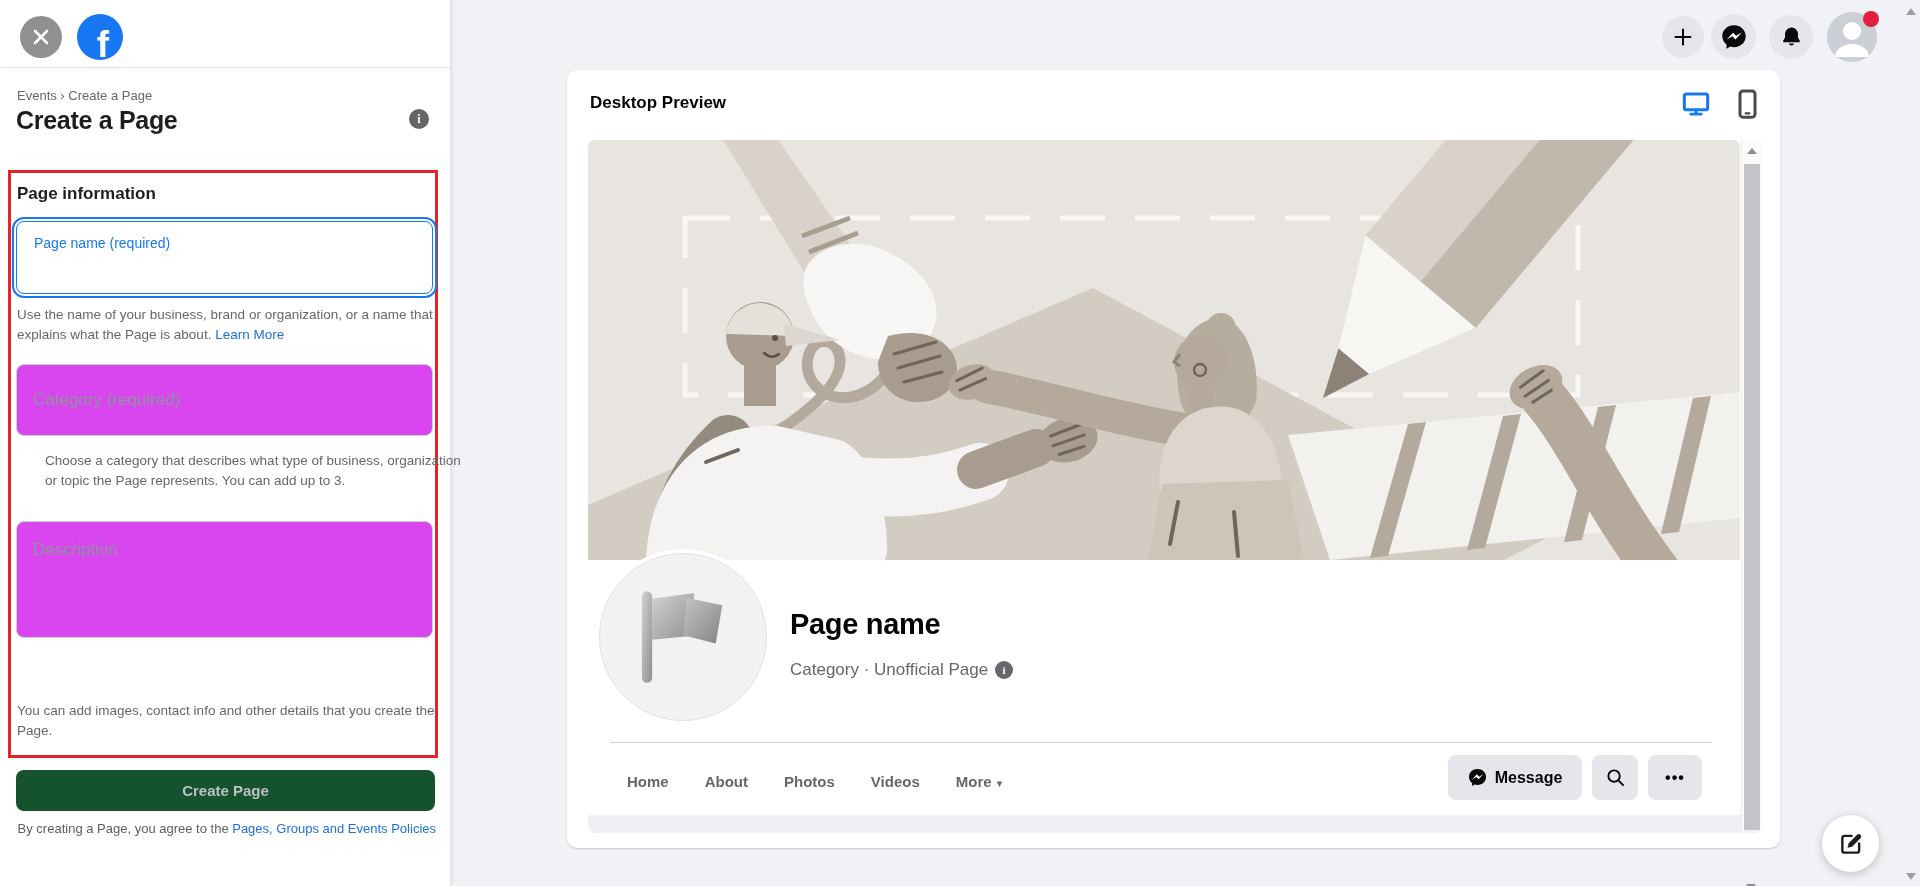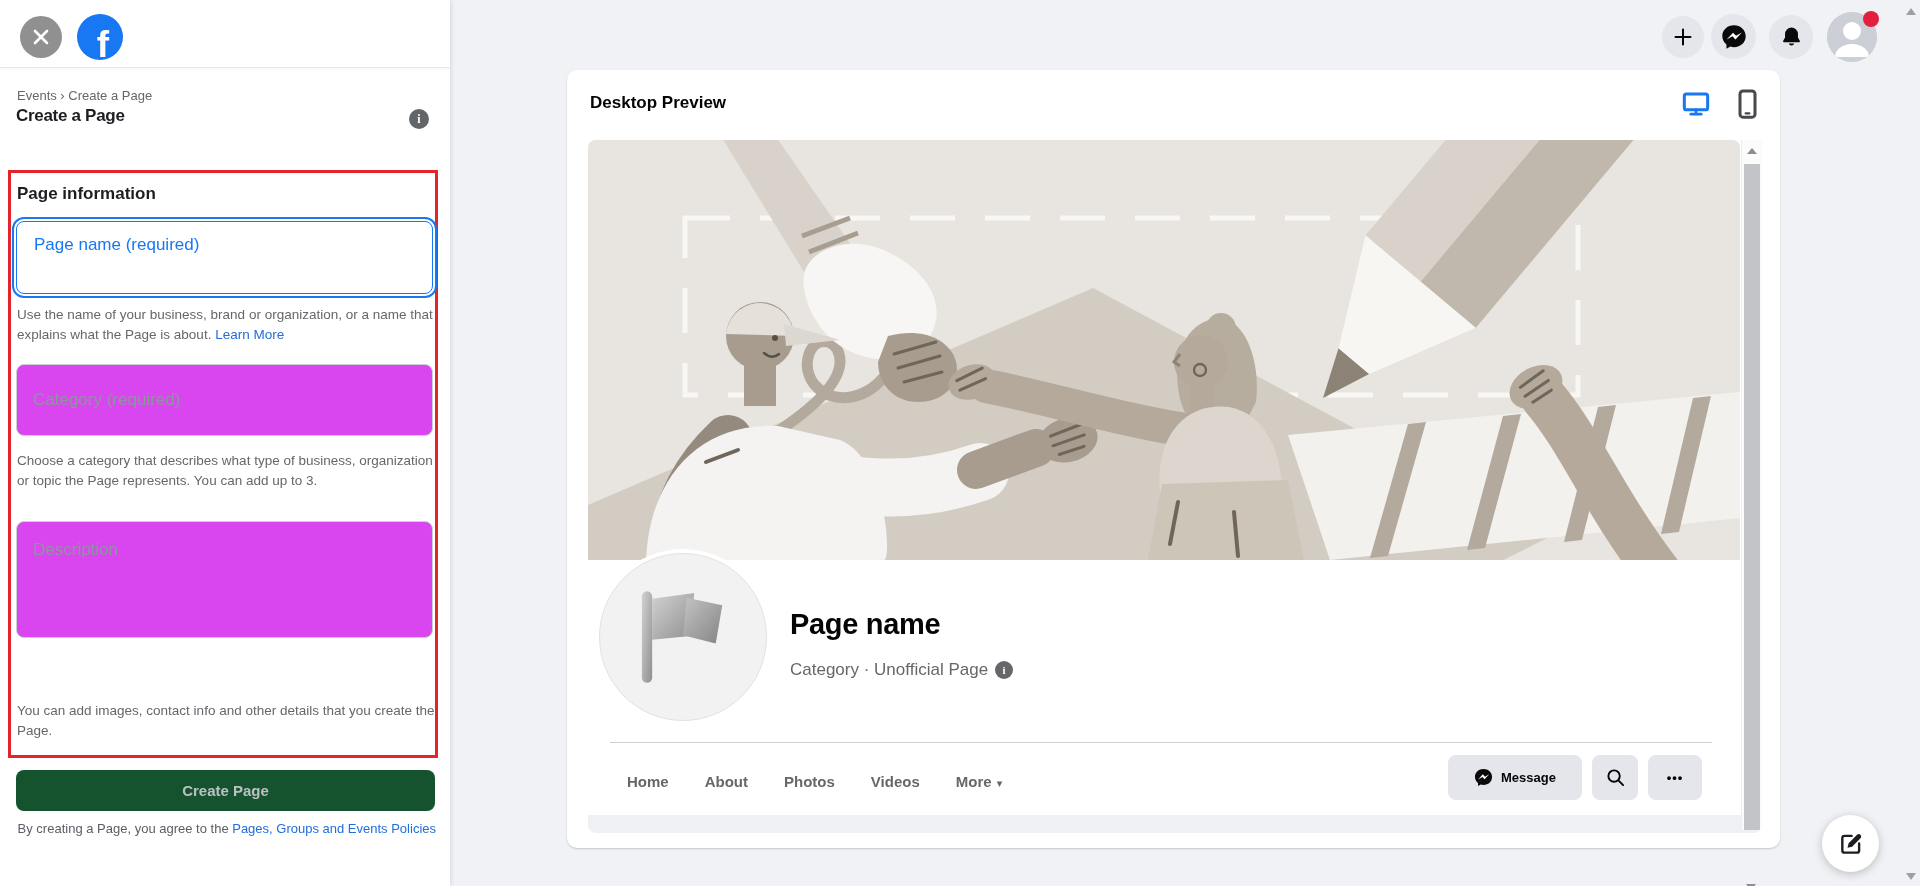--- a/index.html
+++ b/index.html
@@ -12,32 +12,32 @@
              box-shadow:2px 0 4px rgba(0,0,0,.08); z-index:5; }
   .sidebar-header { position:relative; height:68px; border-bottom:1px solid #e4e6e9;
                     box-shadow:0 1px 2px rgba(0,0,0,.04); }
   .circle-close { position:absolute; left:20px; top:16px; width:42px; height:42px; border-radius:50%;
                   background:#909090; border:none; cursor:pointer; display:flex; align-items:center; justify-content:center; }
   .fb-logo { position:absolute; left:77px; top:14px; width:46px; height:46px; border-radius:50%;
              background:#1877f2; color:#fff; display:flex; align-items:flex-end; justify-content:center;
              font-weight:700; font-size:37px; overflow:hidden; cursor:pointer; }
   .fb-logo span { position:relative; left:3px; bottom:-6px; }
   .breadcrumb { position:absolute; left:17px; top:88px; font-size:13px; color:#65676b; cursor:pointer; }
-  .side-title { position:absolute; left:16px; top:106px; font-size:17px; font-weight:700; letter-spacing:-.3px; color:#1c1e21; }
+  .side-title { position:absolute; left:16px; top:106px; font-size:25px; font-weight:700; letter-spacing:-.3px; color:#1c1e21; }
   .title-info { position:absolute; left:409px; top:109px; width:20px; height:20px; border-radius:50%;
                 background:#636669; color:#fff; font-size:12px; font-weight:700; text-align:center;
                 line-height:20px; font-family:"Liberation Serif","DejaVu Serif",serif; cursor:pointer; }
   .red-box { position:absolute; left:8px; top:170px; width:430px; height:588px; border:3px solid #e3242b; }
   .section-title { position:absolute; left:17px; top:184px; font-size:17px; font-weight:700; color:#1c1e21; }
   .name-input { position:absolute; left:16px; top:221px; width:417px; height:73px; background:#fff;
                 border:1px solid #1877f2; border-radius:8px; outline:2.5px solid #1877f2; outline-offset:2px; cursor:text; }
-  .float-label { position:absolute; left:17px; top:13px; font-size:17px; color:#1877f2; }
+  .float-label { position:absolute; left:17px; top:13px; font-size:14px; color:#1877f2; }
   .help { position:absolute; left:17px; width:424px; font-size:13.5px; line-height:20px; color:#65676b; }
   .help a { color:#216fdb; text-decoration:none; cursor:pointer; }
-  .help1 { top:305px; } .help2 { top:451px; } .help3 { top:701px; }
+  .help1 { top:305px; } .help2 { top:451px;margin-left:28px; } .help3 { top:701px; }
   .plain-input { position:absolute; left:16px; width:417px; background:#d946ef; border:1px solid #ccd0d5;
                  border-radius:8px; font-family:inherit; font-size:17px; color:#1c1e21; padding-left:16px; }
   .plain-input::placeholder { color:#8d949e; opacity:1; }
   .cat-input { top:364px; height:72px; }
   .desc-input { top:521px; height:117px; padding-top:18px; resize:none; }
   .create-btn { position:absolute; left:16px; top:770px; width:419px; height:41px; border:none; border-radius:8px;
                 background:#14532d; color:#bcc0c5; font-family:inherit; font-size:15px; font-weight:700; cursor:not-allowed; }
   .legal { position:absolute; left:16px; top:820px; width:420px; text-align:right; font-size:13px;
            line-height:17px; color:#5a5e64; }
   .legal a { color:#216fdb; text-decoration:none; cursor:pointer; }
@@ -71,21 +71,21 @@
   .pv-name { position:absolute; left:223px; top:538px; font-size:29px; font-weight:800; letter-spacing:-.3px; color:#050505; }
   .pv-meta { position:absolute; left:223px; top:590px; font-size:17px; color:#65676b; display:flex; align-items:center; gap:7px; }
   .meta-info { width:18px; height:18px; border-radius:50%; background:#65676b; color:#fff; font-size:11px; font-weight:700;
                text-align:center; line-height:18px; font-family:"Liberation Serif","DejaVu Serif",serif; cursor:pointer; }
   .pv-divider { position:absolute; left:43px; top:672px; width:1102px; height:1px; background:#ced0d4; }
   .tab-row { position:absolute; left:60px; top:690px; display:flex; gap:36px; align-items:center; height:42px; }
   .tab { font-size:15px; font-weight:600; color:#65676b; cursor:pointer; white-space:nowrap; }
   .tab .caret { font-size:11px; margin-left:5px; }
   .pv-actions { position:absolute; left:881px; top:685px; display:flex; gap:10px; height:45px; }
   .pv-btn { border:none; border-radius:8px; background:#e4e6eb; cursor:pointer; display:flex; align-items:center;
-            justify-content:center; gap:8px; font-family:inherit; font-size:13px; font-weight:600; color:#050505; }
+            justify-content:center; gap:8px; font-family:inherit; font-size:16px; font-weight:600; color:#050505; }
   .msg-btn { width:134px; } .search-btn { width:46px; } .more-btn { width:54px; letter-spacing:1px; font-weight:800; }
   .gray-strip { position:absolute; left:21px; top:745px; width:1174px; height:18px; background:#eef0f3; border-radius:0 0 8px 8px; }
   .inner-rail { position:absolute; left:1174px; top:70px; width:21px; height:690px; background:#fbfbfb;
                 border-left:1px solid #ededed; }
   .inner-rail .thumb { position:absolute; left:2px; top:24px; width:16px; height:666px; background:#c2c4c8; cursor:grab; }
   .mini-up, .mini-down { position:absolute; left:5px; width:0; height:0; border-left:5px solid transparent; border-right:5px solid transparent; }
   .mini-up { top:8px; border-bottom:6px solid #8a8d91; }
   .mini-down { bottom:-20px; border-top:6px solid #8a8d91; left:1179px; position:absolute; }
 
   

